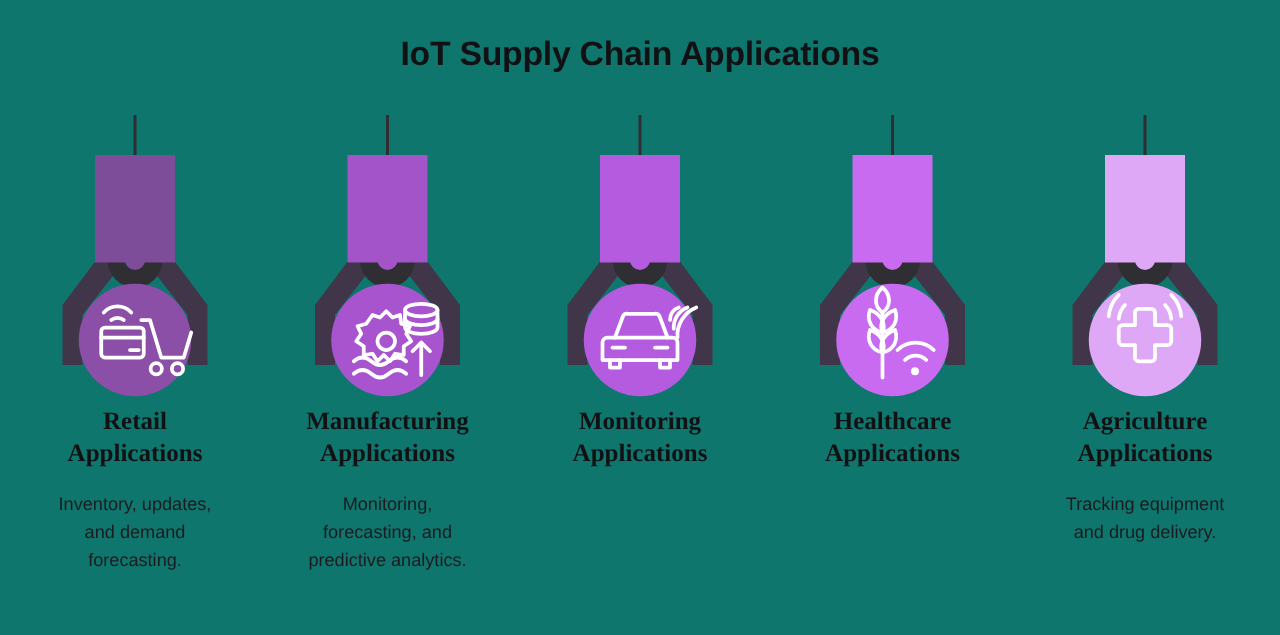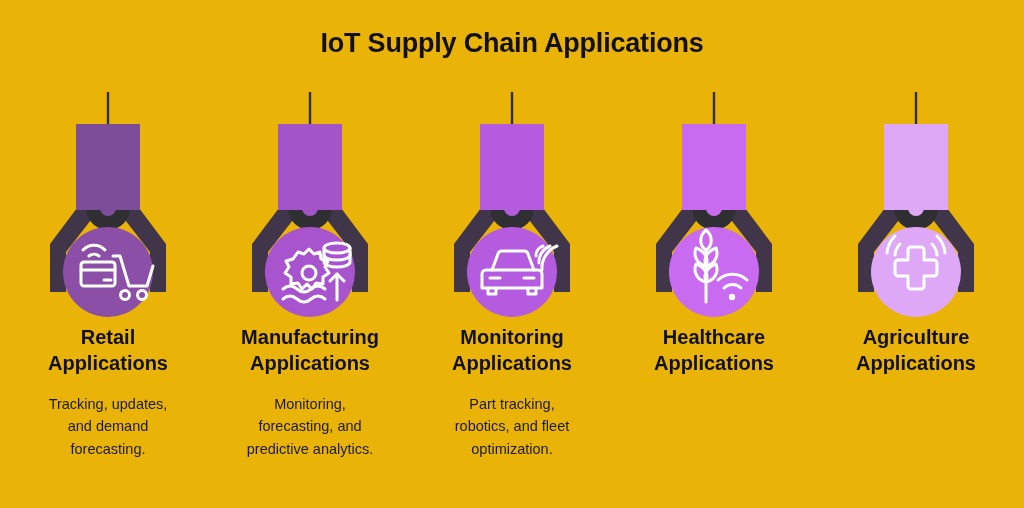--- a/index.html
+++ b/index.html
@@ -9,21 +9,21 @@
     height: 508px;
     background: #ffffff;
     font-family: "Liberation Sans", sans-serif;
     overflow: hidden;
   }
 
   .page {
     position: relative;
     width: 1024px;
     height: 508px;
-    background: #eab308;
+    background: #0f766e;
   }
 
   
   .title {
     position: absolute;
     top: 28px;
     left: 0;
     width: 1024px;
     text-align: center;
     font-size: 27px;
@@ -65,20 +65,21 @@
   
   .col-title {
     margin-top: 4px;
     font-size: 20px;
     font-weight: bold;
     line-height: 1.32;
     color: #111114;
     text-align: center;
     white-space: pre-line;
     width: 200px;
+    font-family: Liberation Serif, serif;
   }
 
   .col-desc {
     margin-top: 16px;
     font-size: 14.5px;
     line-height: 1.55;
     color: #1b1b1f;
     text-align: center;
     white-space: pre-line;
     width: 190px;
@@ -110,21 +111,21 @@
             <line x1="73" y1="178" x2="107" y2="178"></line>
             <line x1="96" y1="188" x2="103" y2="188"></line>
             <path d="M105 164 h7 l9 30 h18 l6 -20"></path>
             <circle cx="117" cy="203" r="4.5"></circle>
             <circle cx="134" cy="203" r="4.5"></circle>
           </g>
         </svg>
       </div>
       <div class="col-title">Retail
 Applications</div>
-      <div class="col-desc">Tracking, updates,
+      <div class="col-desc">Inventory, updates,
 and demand
 forecasting.</div>
     </div>
 
     <div class="column">
       <div class="robot">
         <svg width="200" height="228" viewBox="0 0 200 228">
           <line x1="100" y1="0" x2="100" y2="32" stroke="#2f2f33" stroke-width="2.4"></line>
           <path d="M72 112 L42 152 L42 200 L58 200 L58 160 L86 124 Z" fill="#413649"></path>
           <path d="M128 112 L158 152 L158 200 L142 200 L142 160 L114 124 Z" fill="#413649"></path>
@@ -170,23 +171,20 @@
             <path d="M76 196 v6 h8 v-6"></path>
             <path d="M116 196 v6 h8 v-6"></path>
             <path d="M124 164 a10 10 0 0 1 7 -10"></path>
             <path d="M127 171 a17 17 0 0 1 11 -17"></path>
             <path d="M130 178 a24 24 0 0 1 15 -24"></path>
           </g>
         </svg>
       </div>
       <div class="col-title">Monitoring
 Applications</div>
-      <div class="col-desc">Part tracking,
-robotics, and fleet
-optimization.</div>
     </div>
 
     <div class="column">
       <div class="robot">
         <svg width="200" height="228" viewBox="0 0 200 228">
           <line x1="100" y1="0" x2="100" y2="32" stroke="#2f2f33" stroke-width="2.4"></line>
           <path d="M72 112 L42 152 L42 200 L58 200 L58 160 L86 124 Z" fill="#413649"></path>
           <path d="M128 112 L158 152 L158 200 L142 200 L142 160 L114 124 Z" fill="#413649"></path>
           <path d="M78 116 a22 22 0 0 0 44 0 Z" fill="#2f2f33"></path>
           <path d="M92 116 a8 8 0 0 0 16 0 Z" fill="#C96BF0"></path>
@@ -223,16 +221,18 @@
             <path d="M92 168 v-10 a3 3 0 0 1 3 -3 h10 a3 3 0 0 1 3 3 v10 h10 a3 3 0 0 1 3 3 v10 a3 3 0 0 1 -3 3 h-10 v10 a3 3 0 0 1 -3 3 h-10 a3 3 0 0 1 -3 -3 v-10 h-10 a3 3 0 0 1 -3 -3 v-10 a3 3 0 0 1 3 -3 Z"></path>
             <path d="M79 163 a18 18 0 0 1 5 -11"></path>
             <path d="M71 161 a27 27 0 0 1 8 -17"></path>
             <path d="M121 163 a18 18 0 0 0 -5 -11"></path>
             <path d="M129 161 a27 27 0 0 0 -8 -17"></path>
           </g>
         </svg>
       </div>
       <div class="col-title">Agriculture
 Applications</div>
+      <div class="col-desc">Tracking equipment
+and drug delivery.</div>
     </div>
 
   </div>
 </div>
 
 </body></html>

